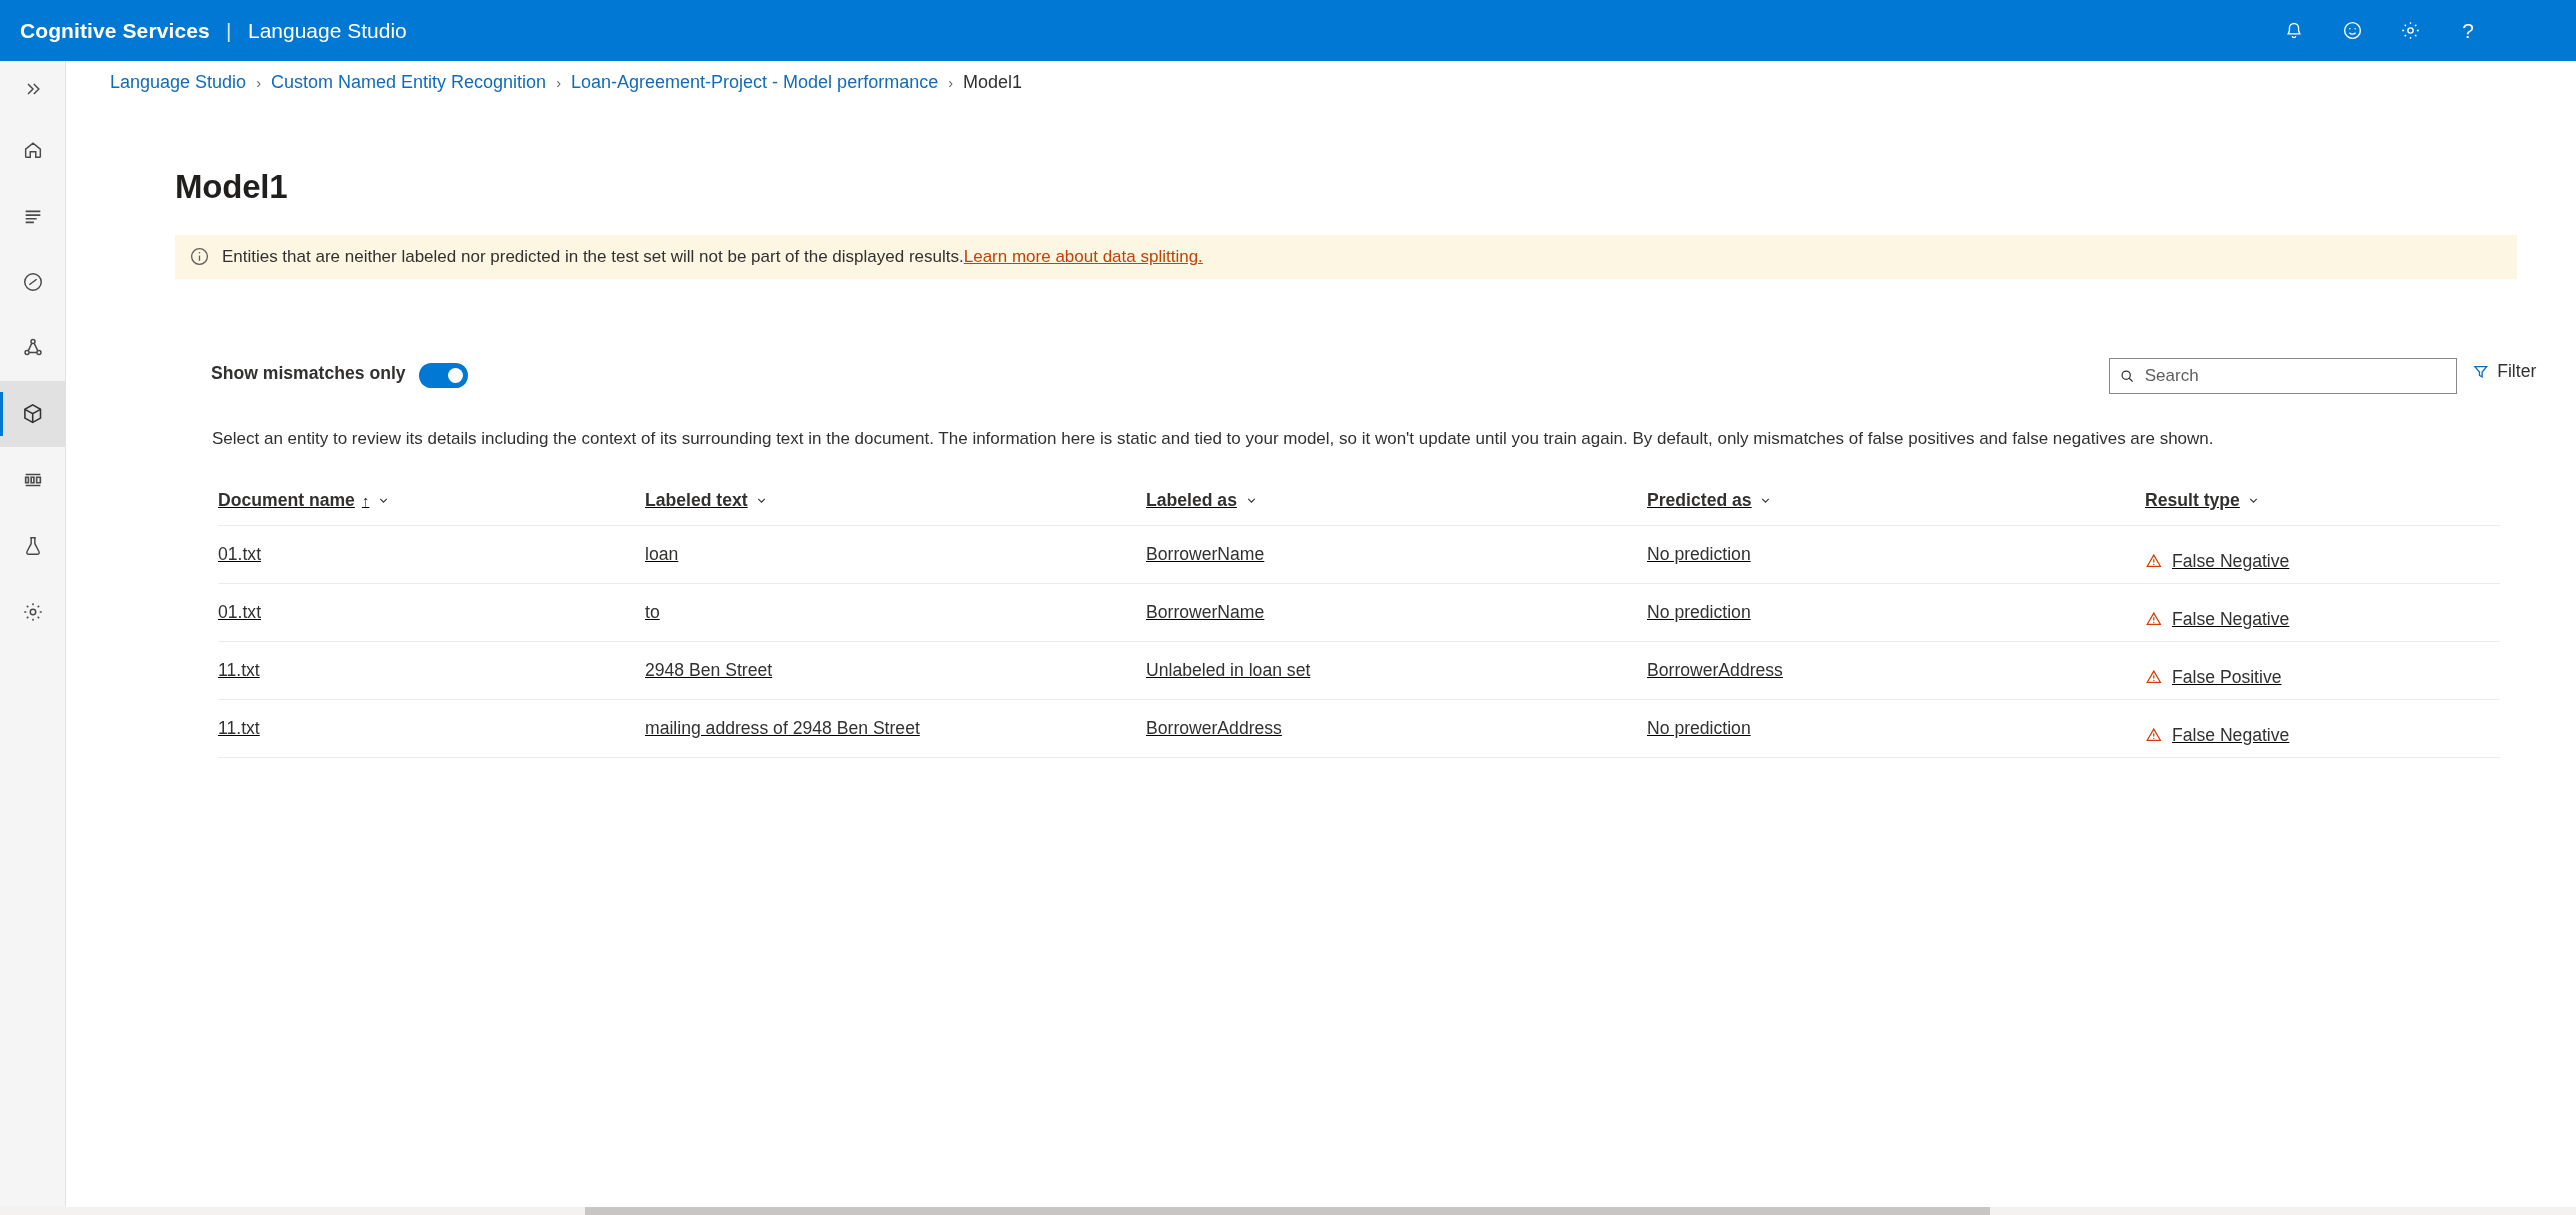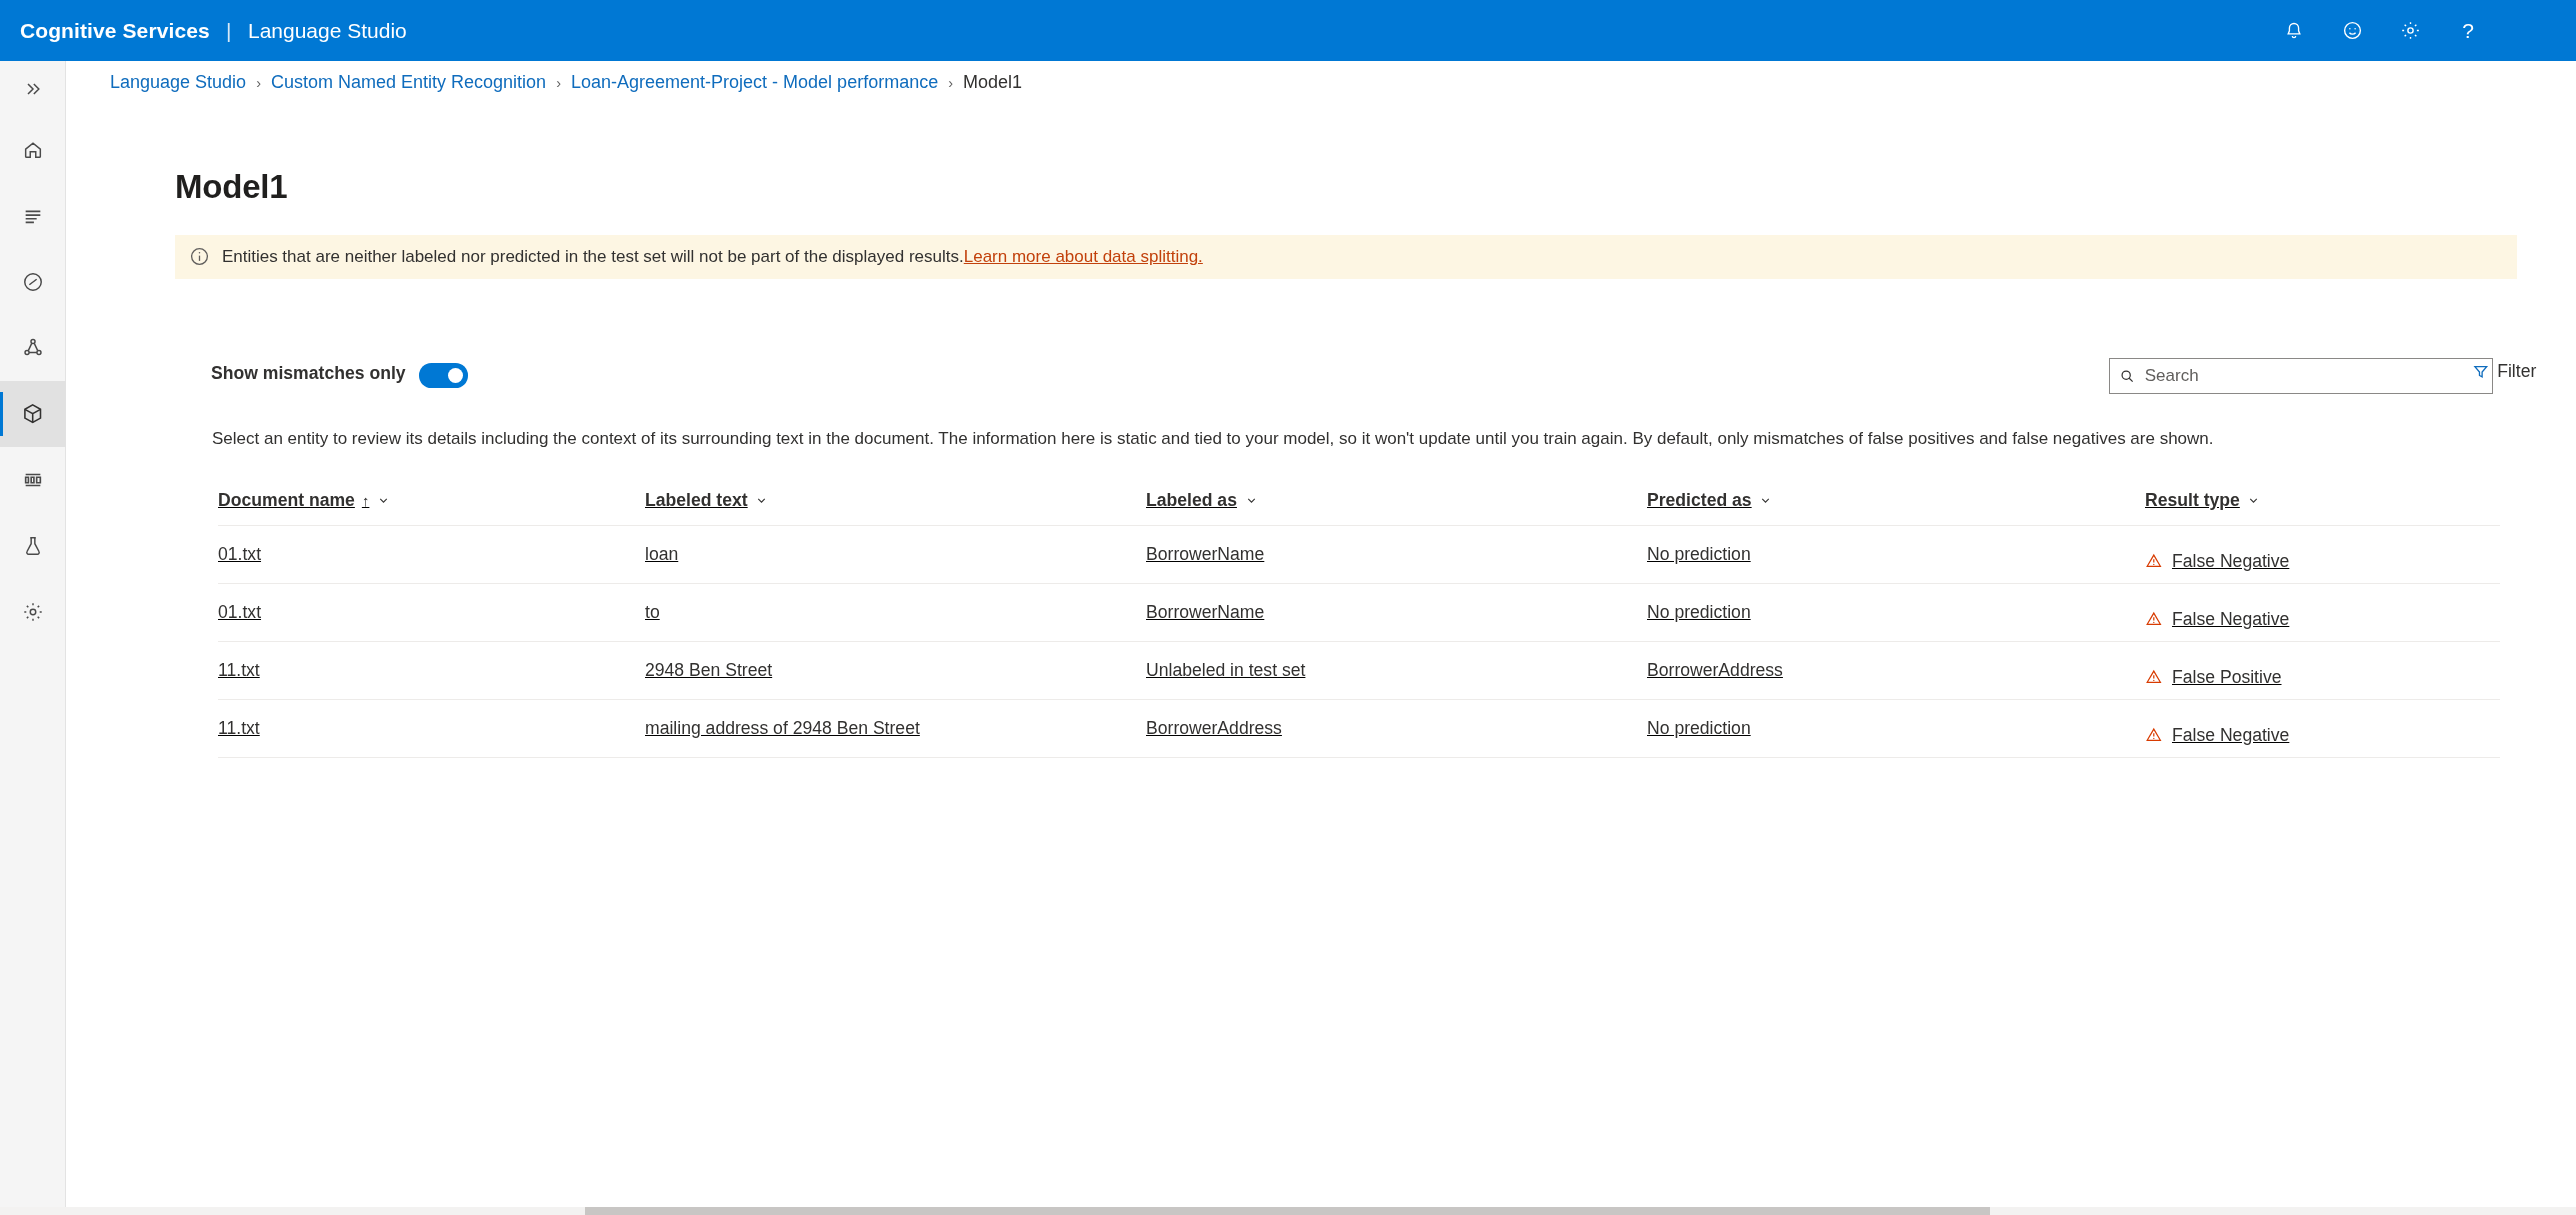--- a/index.html
+++ b/index.html
@@ -134,21 +134,21 @@
     background: #0078d4; position: relative; cursor: pointer;
   }
   .toggle .knob {
     position: absolute; top: 4.7px; right: 5.3px;
     width: 15px; height: 15px; border-radius: 50%;
     background: #ffffff;
   }
 
   .search-box {
     position: absolute; top: 297px; left: 2043px;
-    width: 384px; height: 36px;
+    width: 348px; height: 36px;
     border: 0.6px solid #8a8886; background: #ffffff;
     display: flex; align-items: center;
   }
   .search-icon { margin: 0 7px 0 9.4px; color: #323130; display:flex; }
   .search-input {
     border: none; outline: none; background: transparent;
     font-size: 17px; color: #323130;
     font-family: "Liberation Sans", sans-serif;
     width: 287px;
   }
@@ -431,21 +431,21 @@
               <circle cx="12" cy="17" r=".9" fill="#d83b01" stroke="none"></circle>
           </svg>
         </span>
         <span>False Negative</span>
       </div>
     </div>
 
     <div class="trow">
       <div class="td c1">11.txt</div>
       <div class="td c2">2948 Ben Street</div>
-      <div class="td c3">Unlabeled in test set</div>
+      <div class="td c3">Unlabeled in loan set</div>
       <div class="td c4">BorrowerAddress</div>
       <div class="td c5 result">
         <span class="warn-icon">
           <svg width="17.6" height="17.6" viewBox="0 0 24 24" fill="none" stroke="#d83b01" stroke-width="1.7">
             <path d="M12 4.2L21 19.5H3z"></path>
               <path d="M12 10v4.2"></path>
               <circle cx="12" cy="17" r=".9" fill="#d83b01" stroke="none"></circle>
           </svg>
         </span>
         <span>False Positive</span>

